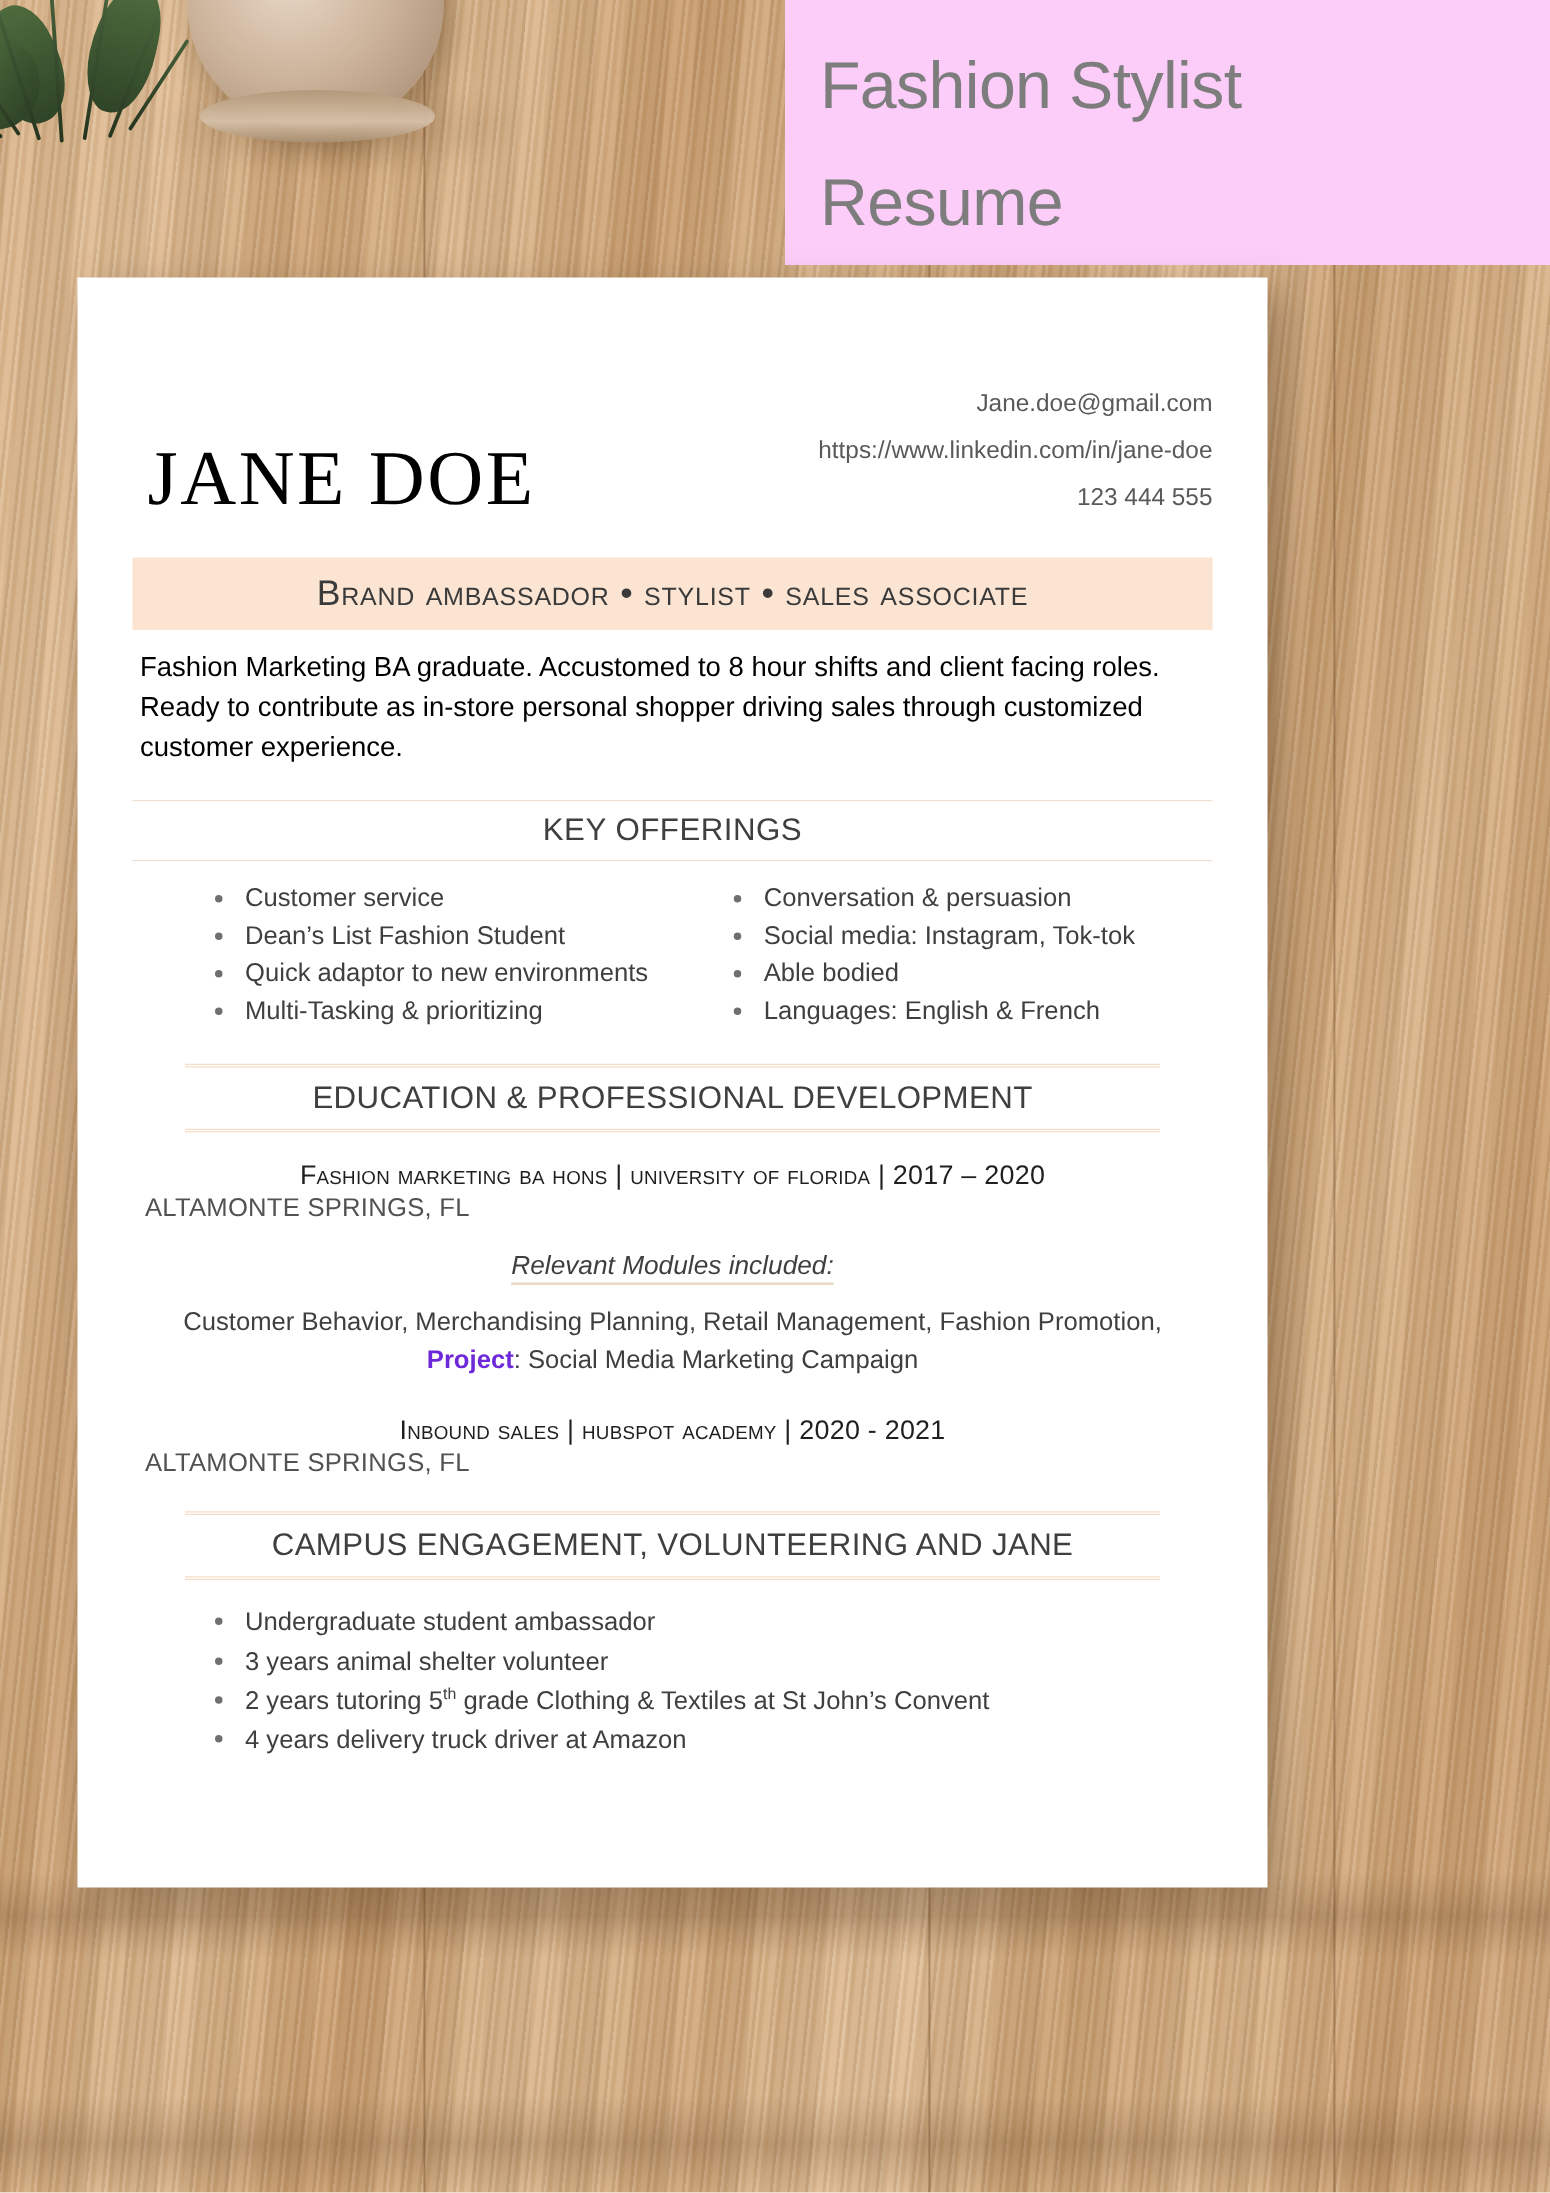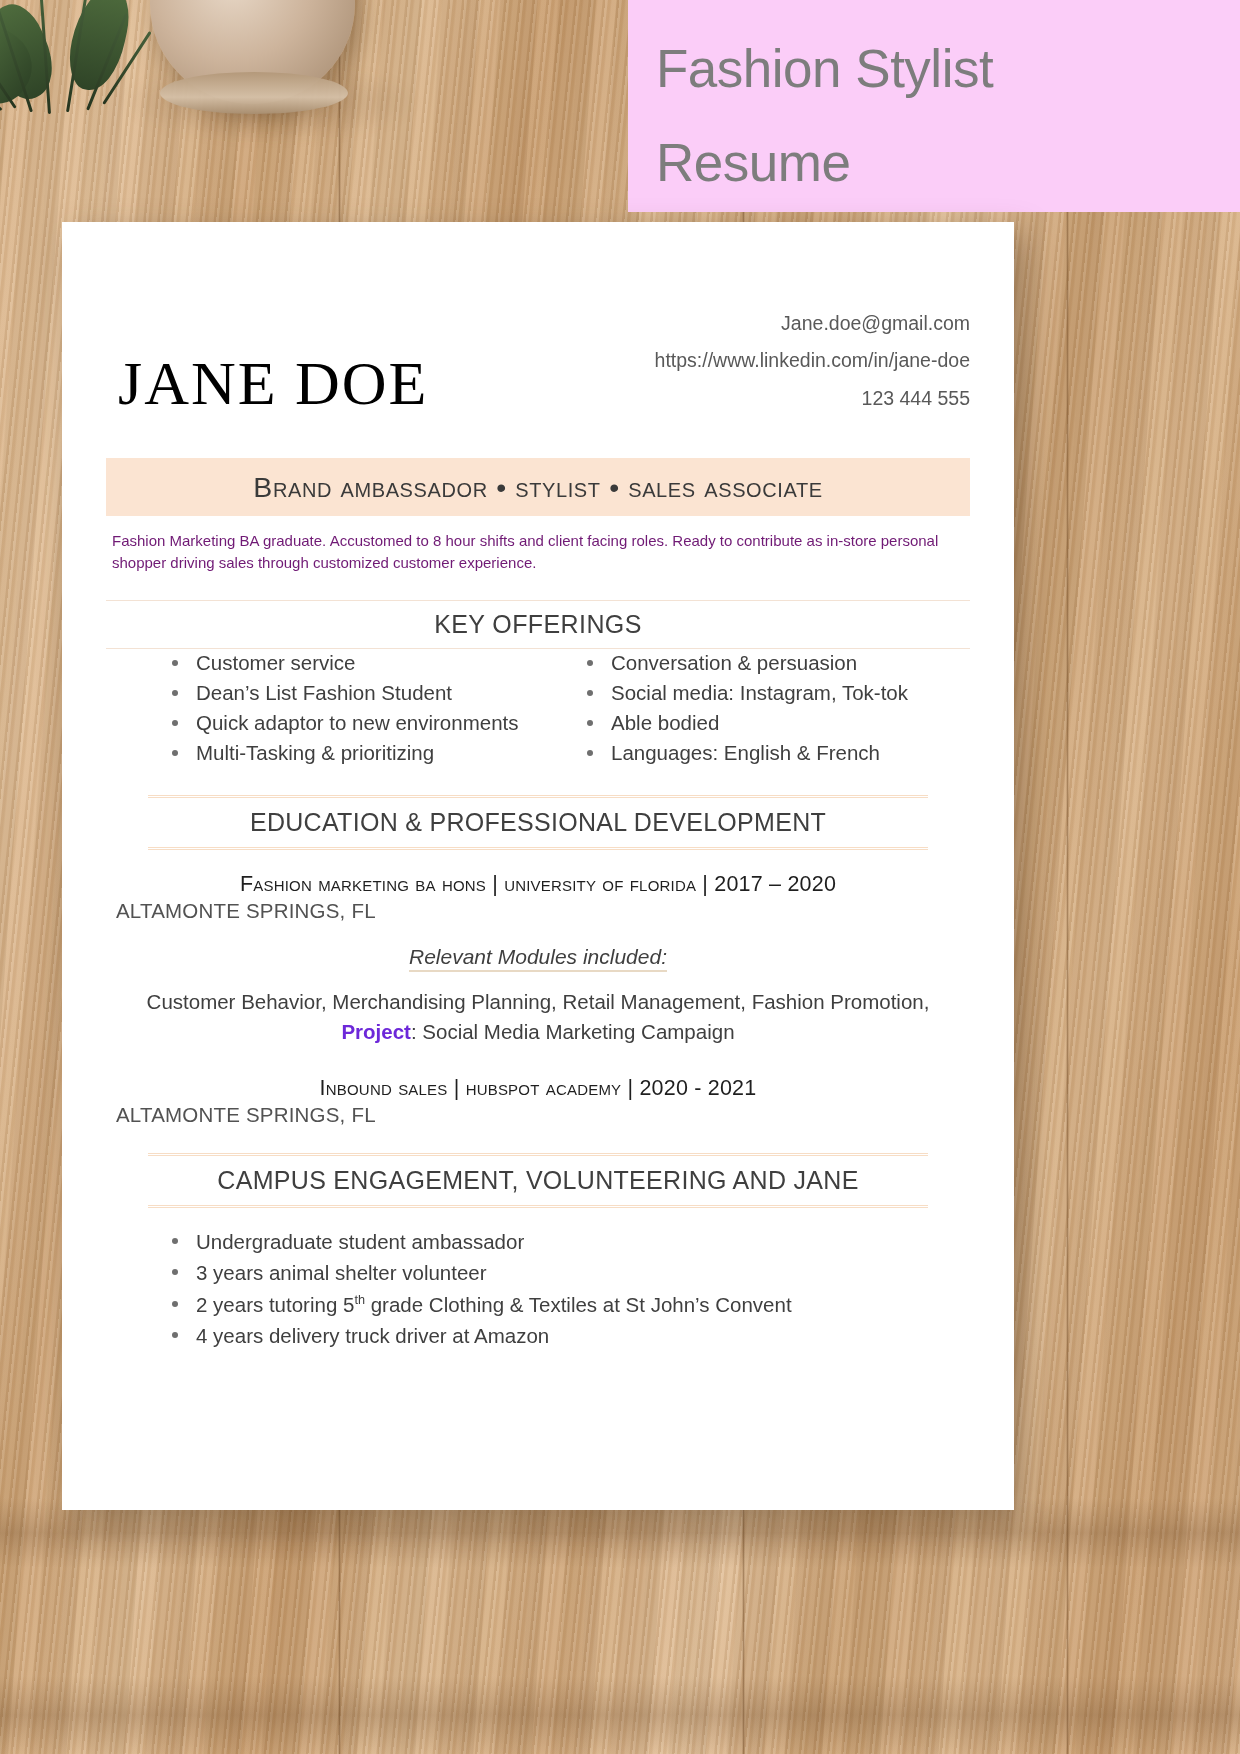--- a/index.html
+++ b/index.html
@@ -136,40 +136,40 @@
   }
   .contacts div {
     font-size: 19.5px;
     line-height: 1.94;
     color: #595959;
     white-space: nowrap;
   }
 
   
   .headline-banner {
-    margin-top: 22px;
+    margin-top: 10px;
     background: #fbe4d2;
     height: 58px;
     display: flex; align-items: center; justify-content: center;
   }
   .headline-banner .txt {
     font-size: 28.5px;
     color: #3a3a3a;
     font-variant: small-caps;
     text-transform: lowercase;
     letter-spacing: 0.6px;
     white-space: nowrap;
   }
   .headline-banner .txt::first-letter { text-transform: uppercase; }
 
   .summary {
     margin-top: 14px;
-    font-size: 15px;
+    font-size: 22px;
     line-height: 1.45;
-    color: #701a75;
+    color: #000000;
     padding: 0 6px;
   }
 
   
   .sec-single {
     margin-top: 26px;
     border-top: 1.5px solid #f3e2d4;
     border-bottom: 1.5px solid #f3e2d4;
     padding: 9px 0 9px 0;
     text-align: center;
@@ -193,20 +193,21 @@
   }
   .sec-double .t {
     font-size: 25px;
     color: #3f3f3f;
     letter-spacing: 0.3px;
   }
 
   
   .two-col {
     display: flex;
+    margin-top: 16px;
     padding: 0 20px 0 62px;
     gap: 48px;
   }
   .two-col ul { list-style: none; flex: 1; }
   .two-col li {
     position: relative;
     font-size: 20.5px;
     line-height: 1.37;
     color: #3f3f3f;
     padding-left: 28px;

